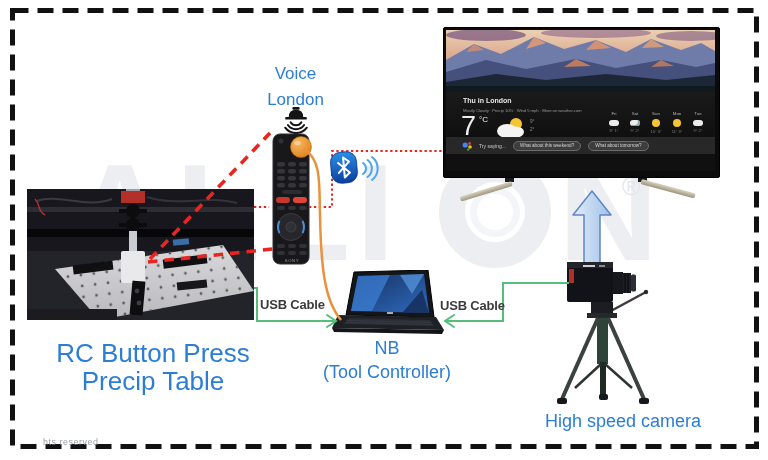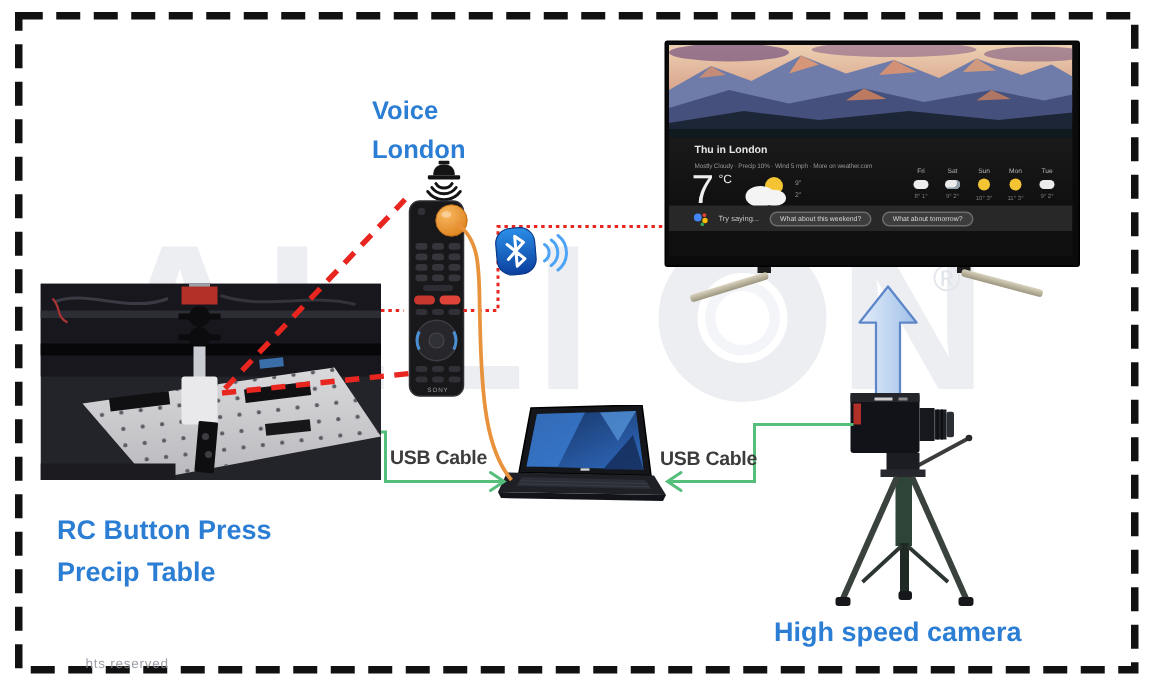--- a/index.html
+++ b/index.html
@@ -18,34 +18,34 @@
     display:inline-block;width:112px;height:112px;border:26px solid #eceef2;border-radius:50%;
     margin:0 8px 0 38px;box-sizing:border-box;position:relative;
   }
   .wm-o::after{
     content:"";position:absolute;inset:5px;border:7px solid #f4f5f8;border-radius:50%;
   }
   .wm-reg{
     position:absolute;left:622px;top:172px;font-size:25px;font-weight:400;color:#e2e5ea;z-index:1;
   }
   .wm-footer{
-    position:absolute;left:16px;top:437px;font-size:9px;color:#8b9097;z-index:6;opacity:.85;
+    position:absolute;left:2px;top:437px;font-size:9px;color:#8b9097;z-index:6;opacity:.85;
     letter-spacing:.5px;
     padding-left:41px;
   }
 
   
   .border-svg{position:absolute;left:0;top:0;z-index:5;pointer-events:none;}
 
   
-  .blue-lbl{position:absolute;color:#2b7ed3;font-weight:700;text-align:left;z-index:4;}
+  .blue-lbl{position:absolute;color:#2b7ed3;font-weight:400;text-align:center;z-index:4;}
   .lbl-voice{left:248px;top:61px;width:95px;font-size:17px;line-height:26px;}
-  .lbl-table{left:38px;top:339px;width:198px;font-size:18px;line-height:28px;}
+  .lbl-table{left:54px;top:339px;width:198px;font-size:26px;line-height:28px;}
   .lbl-nb{left:308px;top:336px;width:158px;font-size:18px;line-height:24px;}
-  .lbl-camera{left:516px;top:411px;width:182px;font-size:18px;}
+  .lbl-camera{left:532px;top:411px;width:182px;font-size:18px;}
   .usb-lbl{position:absolute;color:#3c3c3c;font-weight:700;font-size:13px;z-index:4;letter-spacing:-.2px;}
   .usb-left{left:260px;top:297px;}
   .usb-right{left:440px;top:298px;}
 
   
   .photo{position:absolute;left:27px;top:189px;width:227px;height:131px;z-index:2;}
 
   
   .remote{position:absolute;left:272px;top:132px;width:40px;height:134px;z-index:3;}
   .speaker-ic{position:absolute;left:278px;top:107px;width:36px;height:27px;z-index:3;}
@@ -375,17 +375,21 @@
   </svg>
 
   <div class="blue-lbl lbl-voice">
     <div>Voice</div>
     <div>London</div>
   </div>
   <div class="blue-lbl lbl-table">
     <div>RC Button Press</div>
     <div>Precip Table</div>
   </div>
+  <div class="blue-lbl lbl-nb">
+    <div>NB</div>
+    <div>(Tool Controller)</div>
+  </div>
   <div class="blue-lbl lbl-camera">High speed camera</div>
   <div class="usb-lbl usb-left">USB Cable</div>
   <div class="usb-lbl usb-right">USB Cable</div>
 
 </div>
 
 </body></html>

